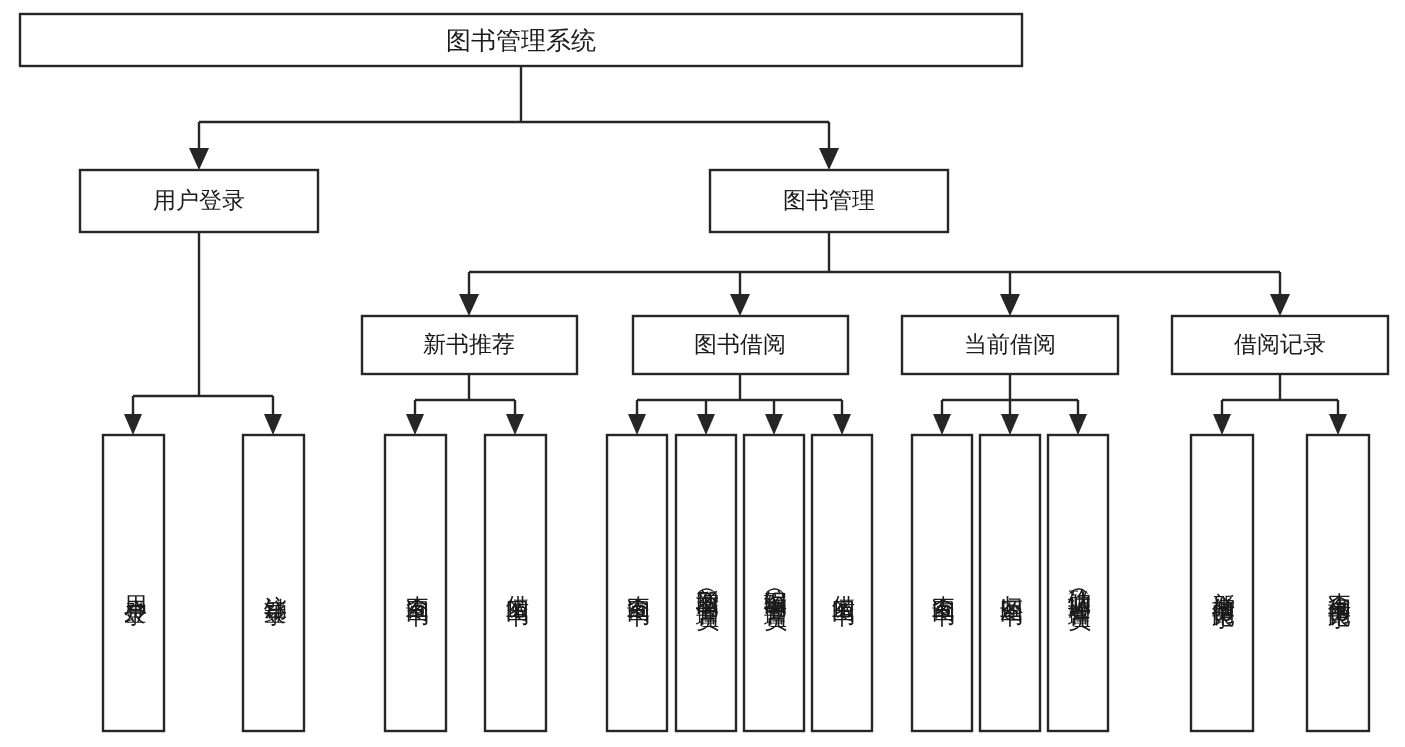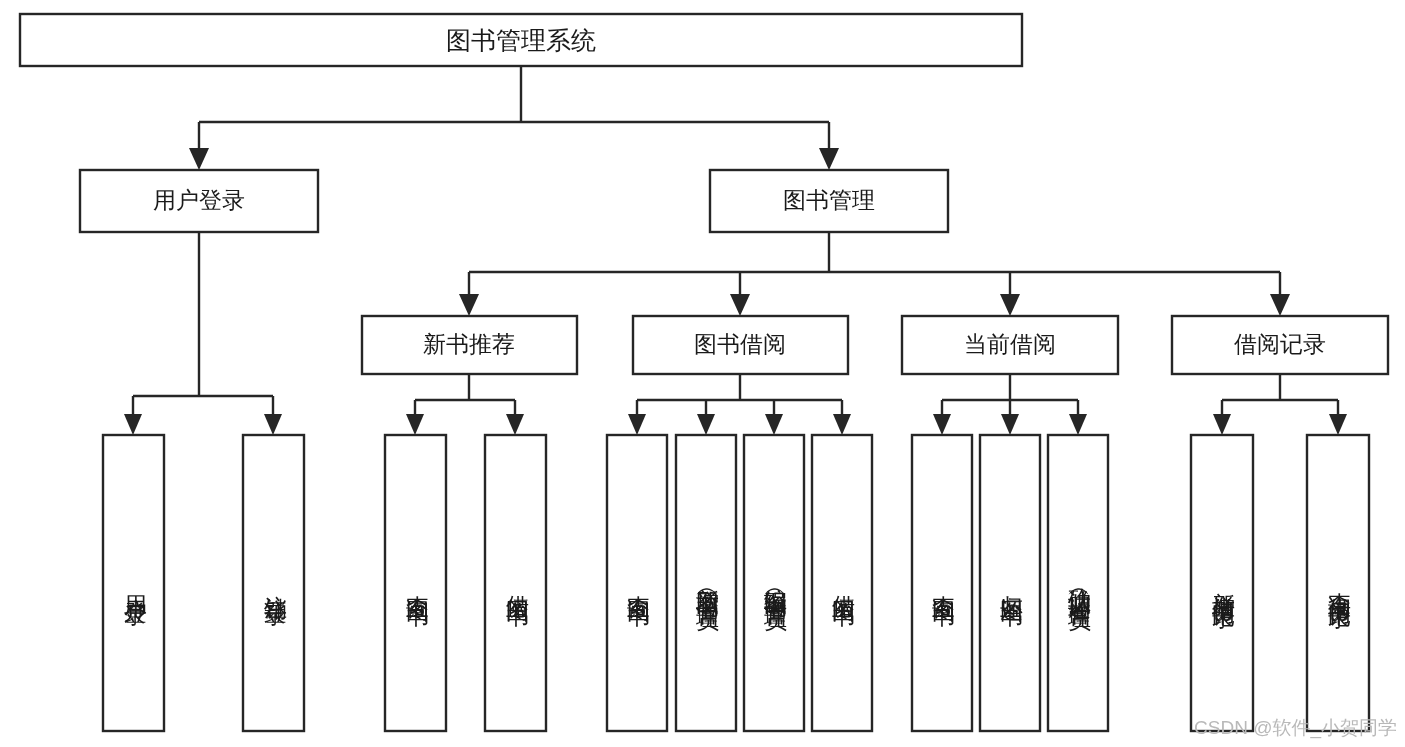--- a/index.html
+++ b/index.html
@@ -216,15 +216,14 @@
       <text class="leaf-label" x="1222" y="583">新增借阅记录</text>
     </g>
 
     <g>
       <rect class="node-box" x="1307" y="435" width="62" height="296"></rect>
       <text class="leaf-label" x="1338" y="583">查询借阅记录</text>
     </g>
 
   </svg>
 
-  <div id="watermark">CSDN @软件_小贺同学</div>
 
 </div>
 
 </body></html>

